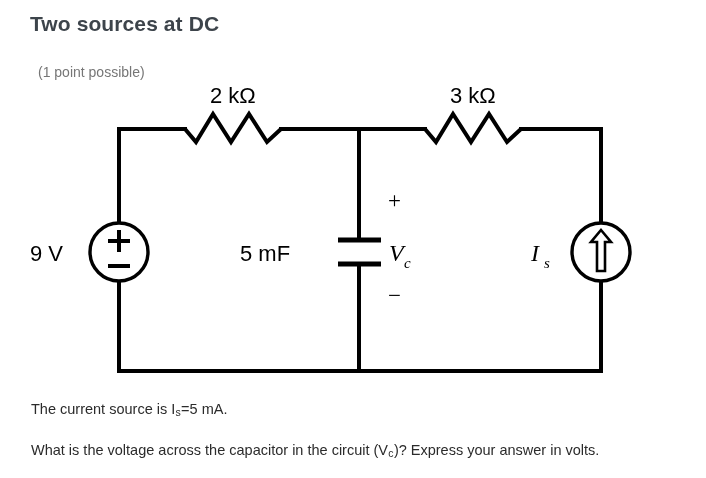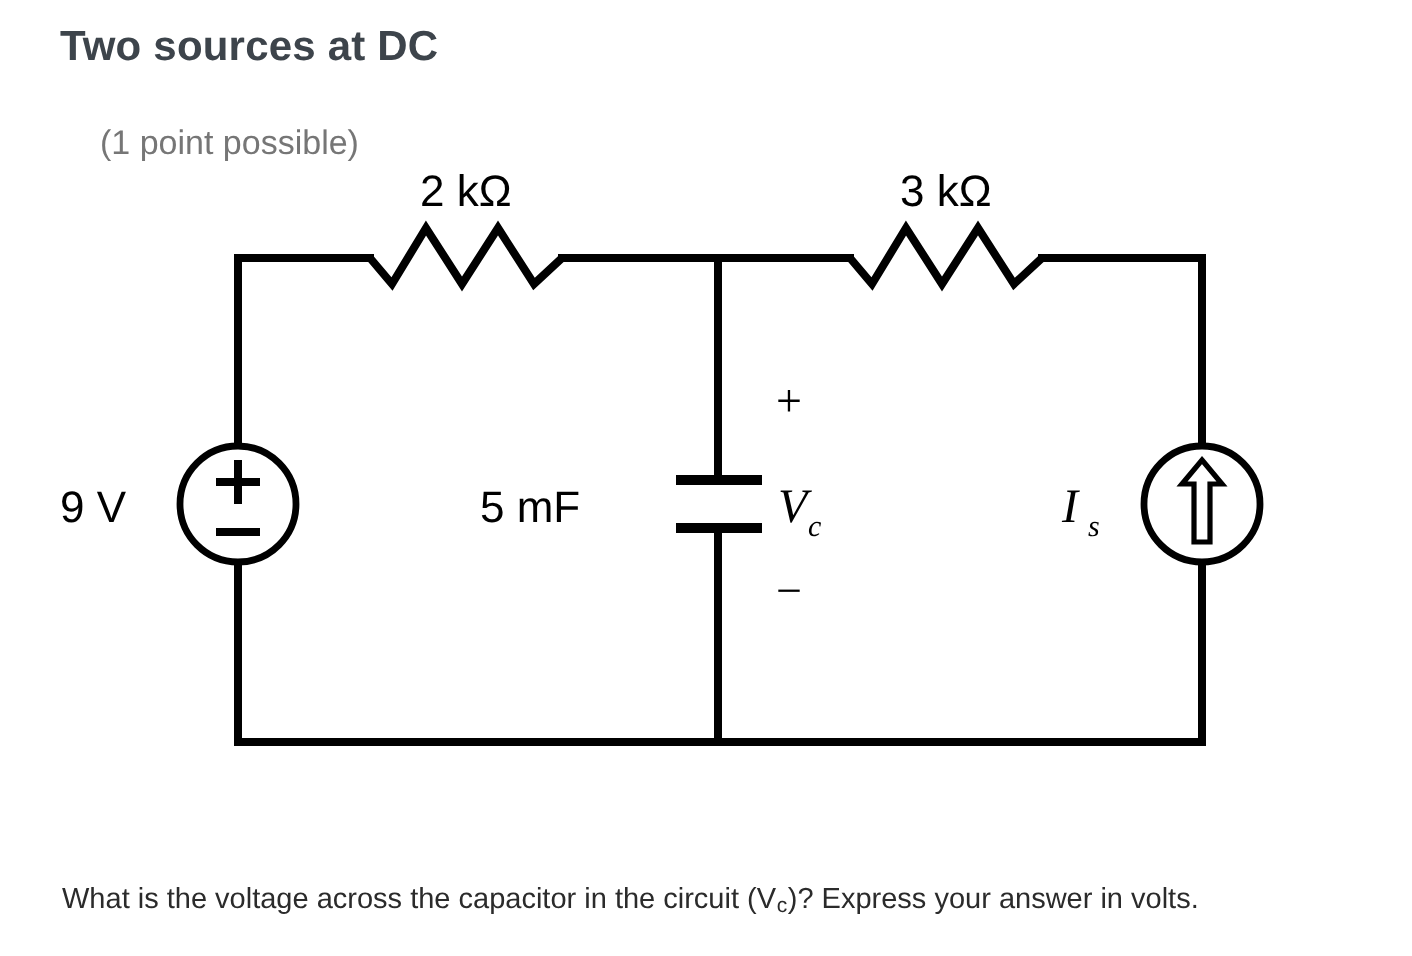--- a/index.html
+++ b/index.html
@@ -30,25 +30,24 @@
     line-height: 28px;
     color: #3d444b;
     font-weight: 700;
     letter-spacing: 0.1px;
     white-space: nowrap;
   }
   .points-note {
     position: absolute;
     left: 38px;
     top: 63px;
-    font-size: 17px;
+    font-size: 14px;
     line-height: 18px;
     color: #767676;
     white-space: nowrap;
-    margin-left: 12px;
   }
   .circuit-wrap {
     position: absolute;
     left: 0;
     top: 80px;
     width: 706px;
     height: 320px;
   }
   .circuit-svg {
     display: block;
@@ -180,18 +179,21 @@
 
       <circle class="circle-src" cx="601" cy="172" r="29"></circle>
 
       <path class="arrow-hollow" d="M 601 150 L 611 162 L 605 162 L 605 191 L 597 191 L 597 162 L 591 162 Z"></path>
       <text class="lbl-math" x="531" y="181">I</text>
       <text class="lbl-math-sub" x="544" y="188">s</text>
 
     </svg>
   </div>
 
+  <div class="body-text line1">
+    <span>The current source is I</span><span class="sub">s</span><span>=5 mA.</span>
+  </div>
 
   <div class="body-text line2">
     <span>What is the voltage across the capacitor in the circuit (V</span><span class="sub">c</span><span>)? Express your answer in volts.</span>
   </div>
 
 </div>
 
 </body></html>

